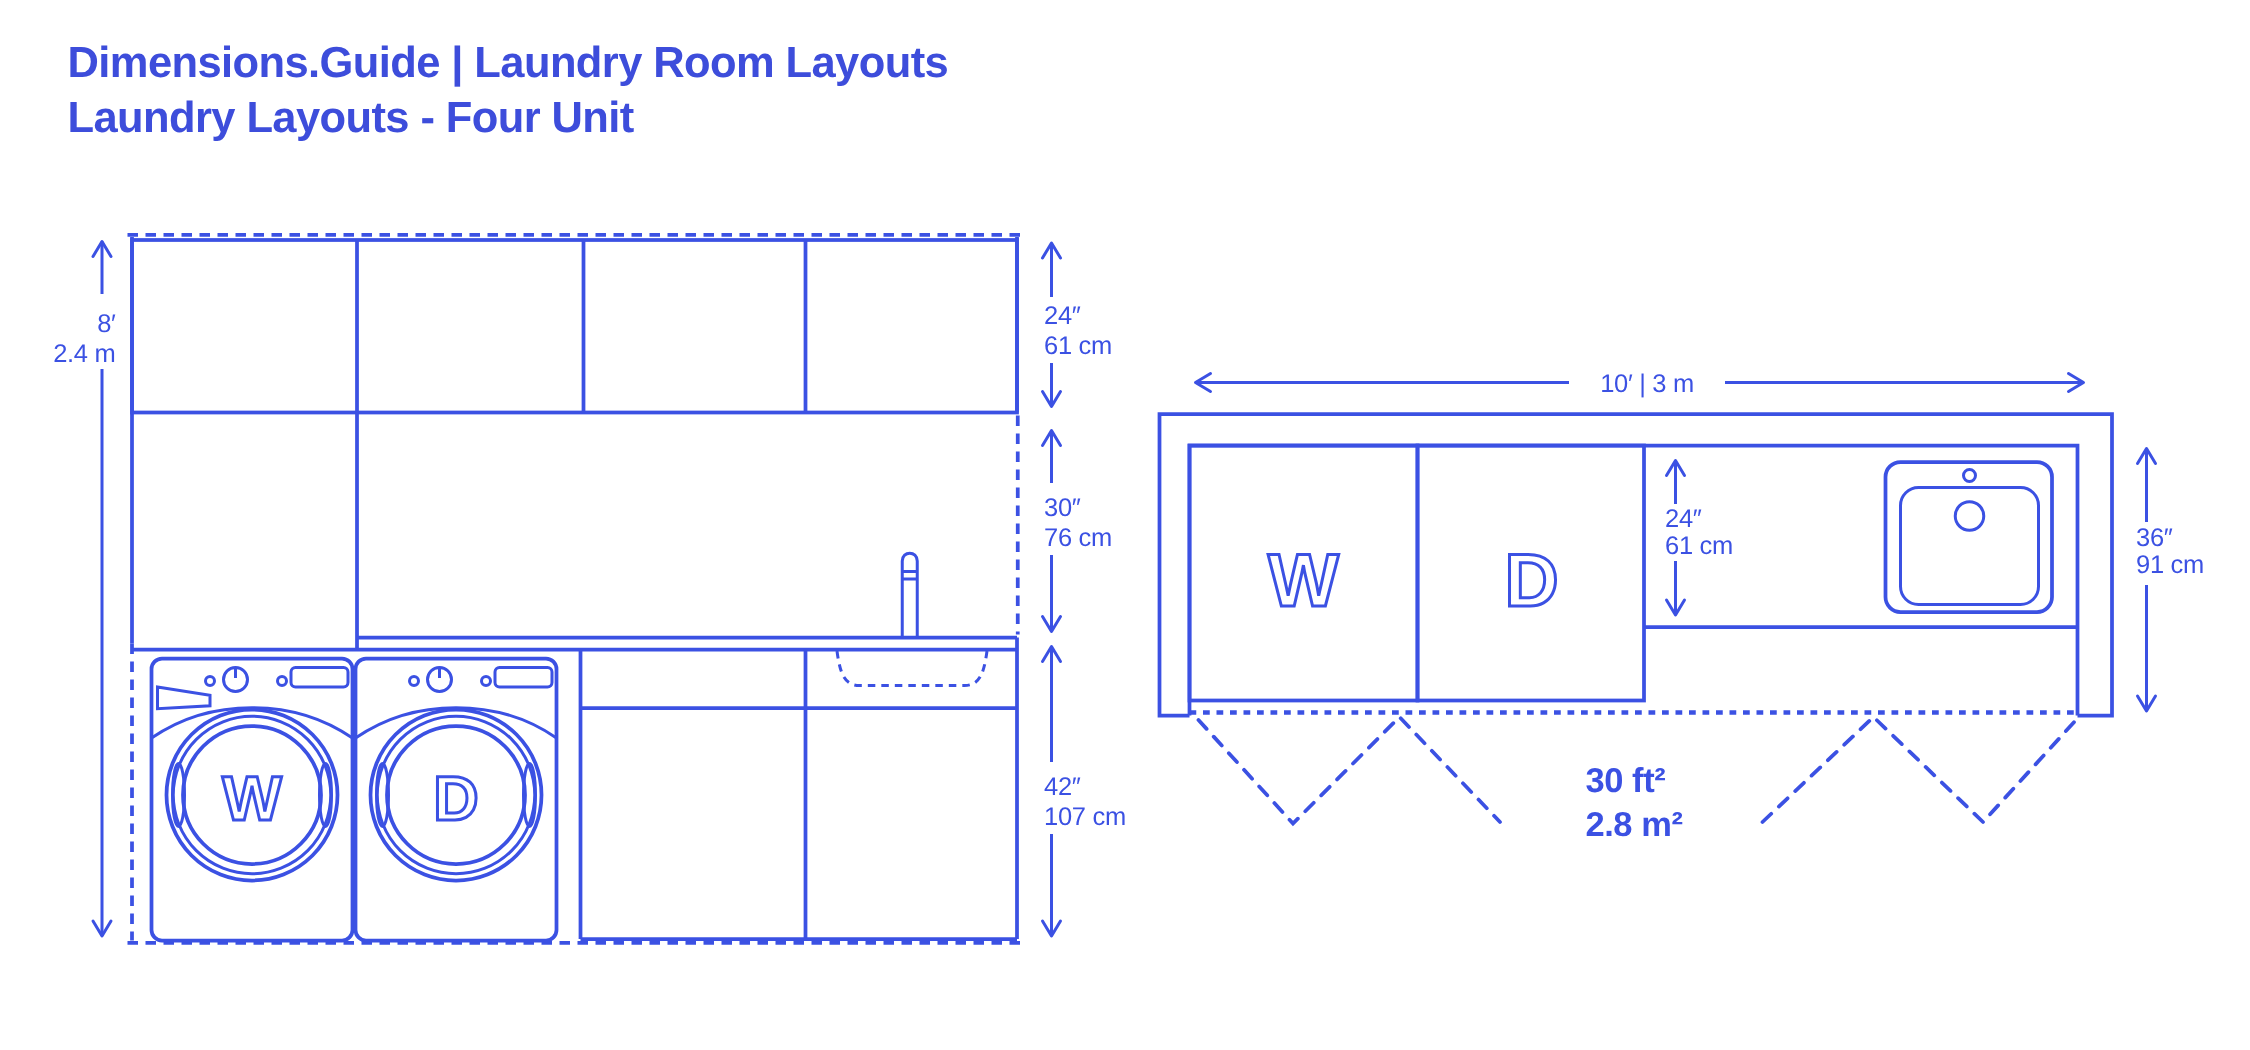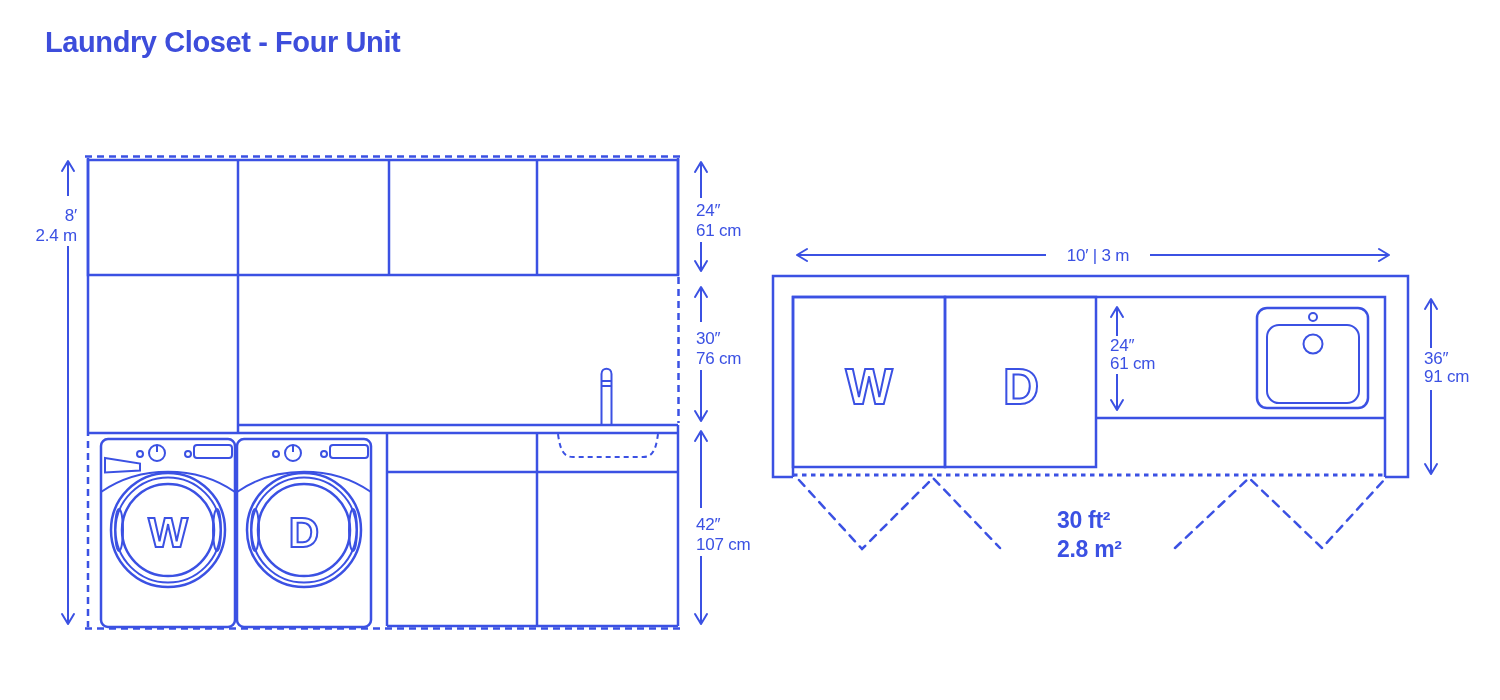--- a/index.html
+++ b/index.html
@@ -23,21 +23,22 @@
   .dash-front{stroke-dasharray:4.5 4.5;stroke-width:3;}
   .dim{stroke:var(--accent);stroke-width:2;fill:none;}
   .dim-text{fill:var(--accent);font-size:17px;font-weight:400;letter-spacing:-0.2px;}
   .area-text{fill:var(--accent);font-size:23px;font-weight:700;letter-spacing:-0.3px;}
   .unit-letter{fill:none;stroke:var(--accent);stroke-width:2;font-weight:700;}
 </style>
 </head>
 <body>
 
 <div class="page-title">
-  <div>Laundry Closet - Four Unit</div>
+  <div>Dimensions.Guide | Laundry Room Layouts</div>
+  <div>Laundry Layouts - Four Unit</div>
 </div>
 
 <svg class="diagram" width="1500" height="700" viewBox="0 0 1500 700">
   <defs>
     <marker id="ah" markerUnits="userSpaceOnUse" markerWidth="18" markerHeight="18" viewBox="0 0 18 18" refX="14" refY="9" orient="auto-start-reverse">
       <path d="M4,3 L14,9 L4,15" fill="none" stroke="#3B51E3" stroke-width="2" stroke-linecap="round" stroke-linejoin="round"></path>
     </marker>
   </defs>
 
   <g>

